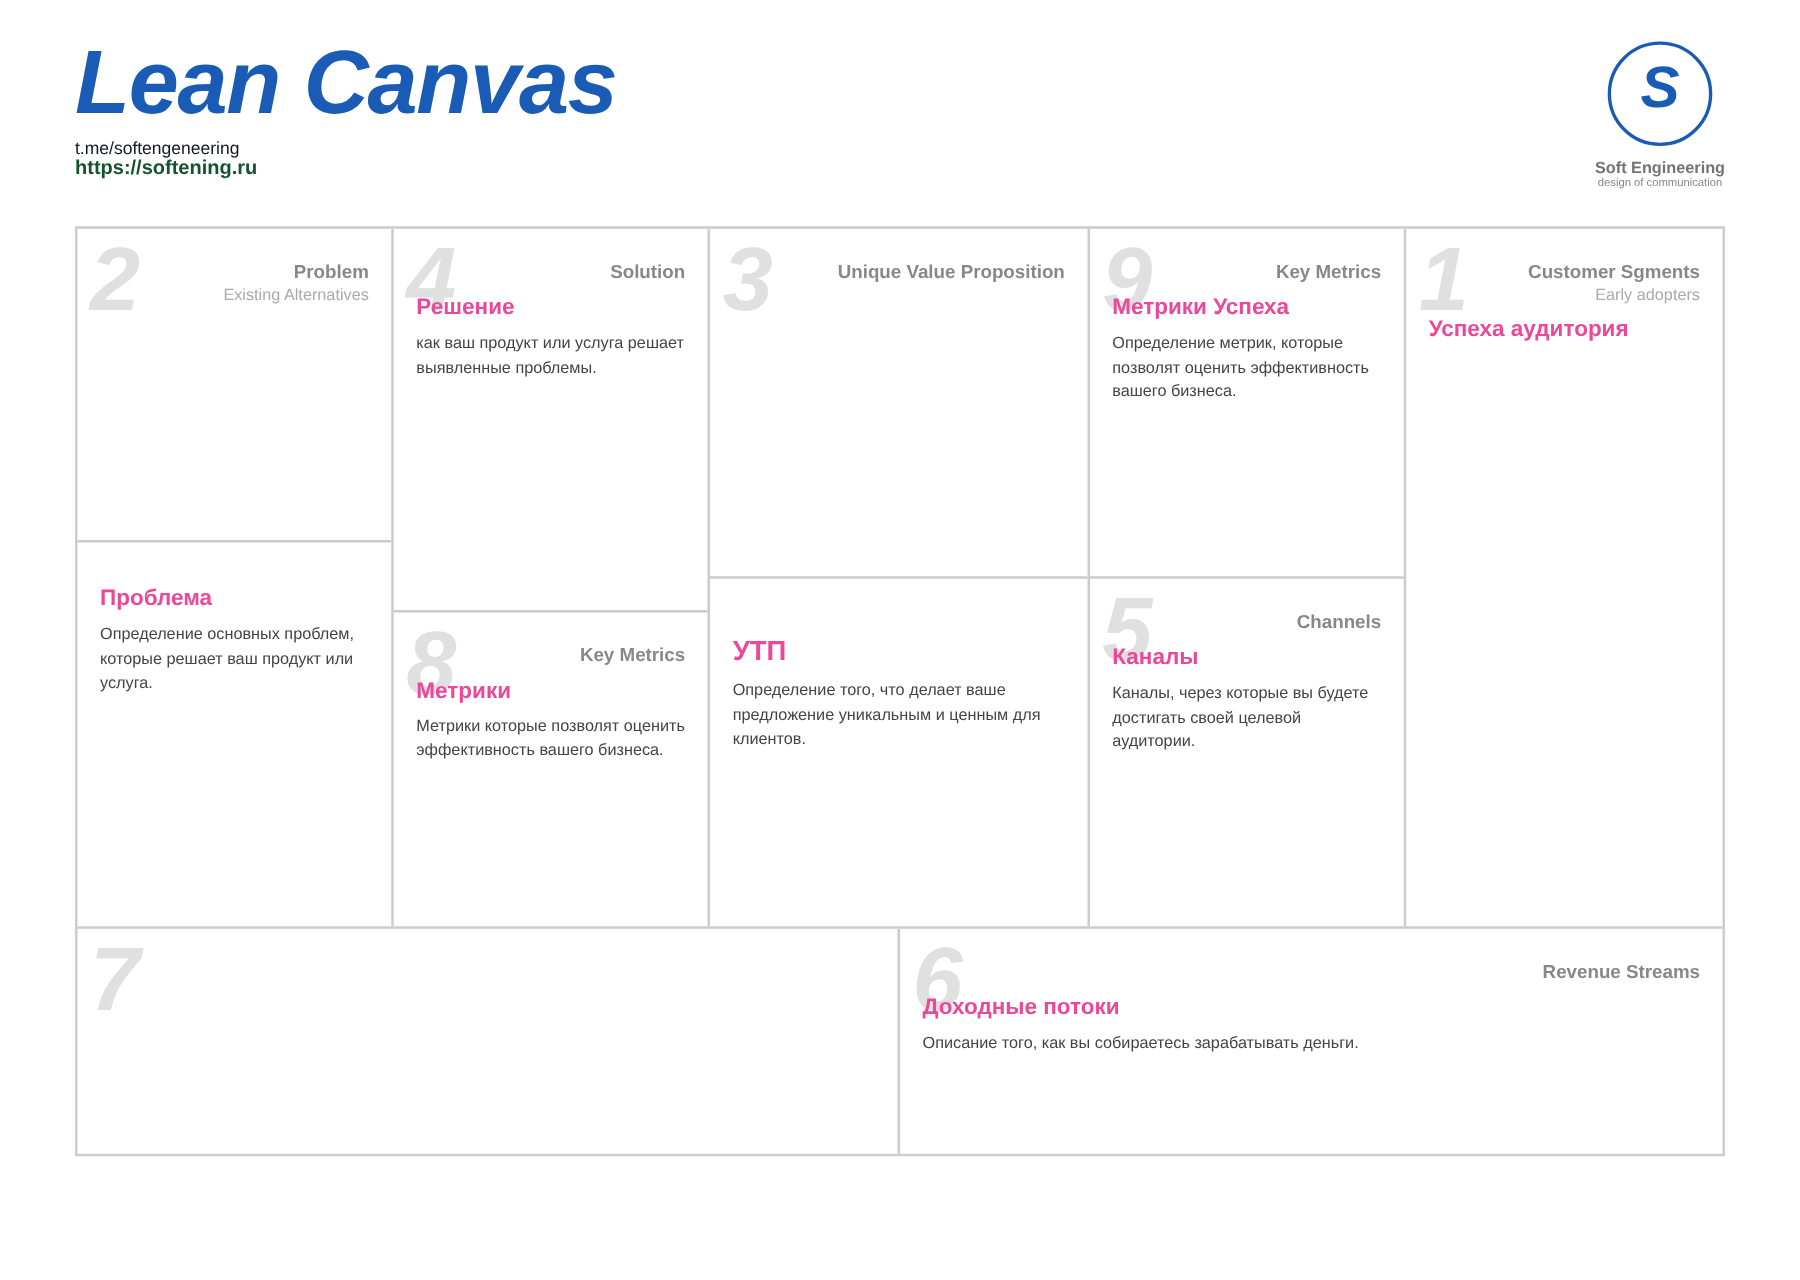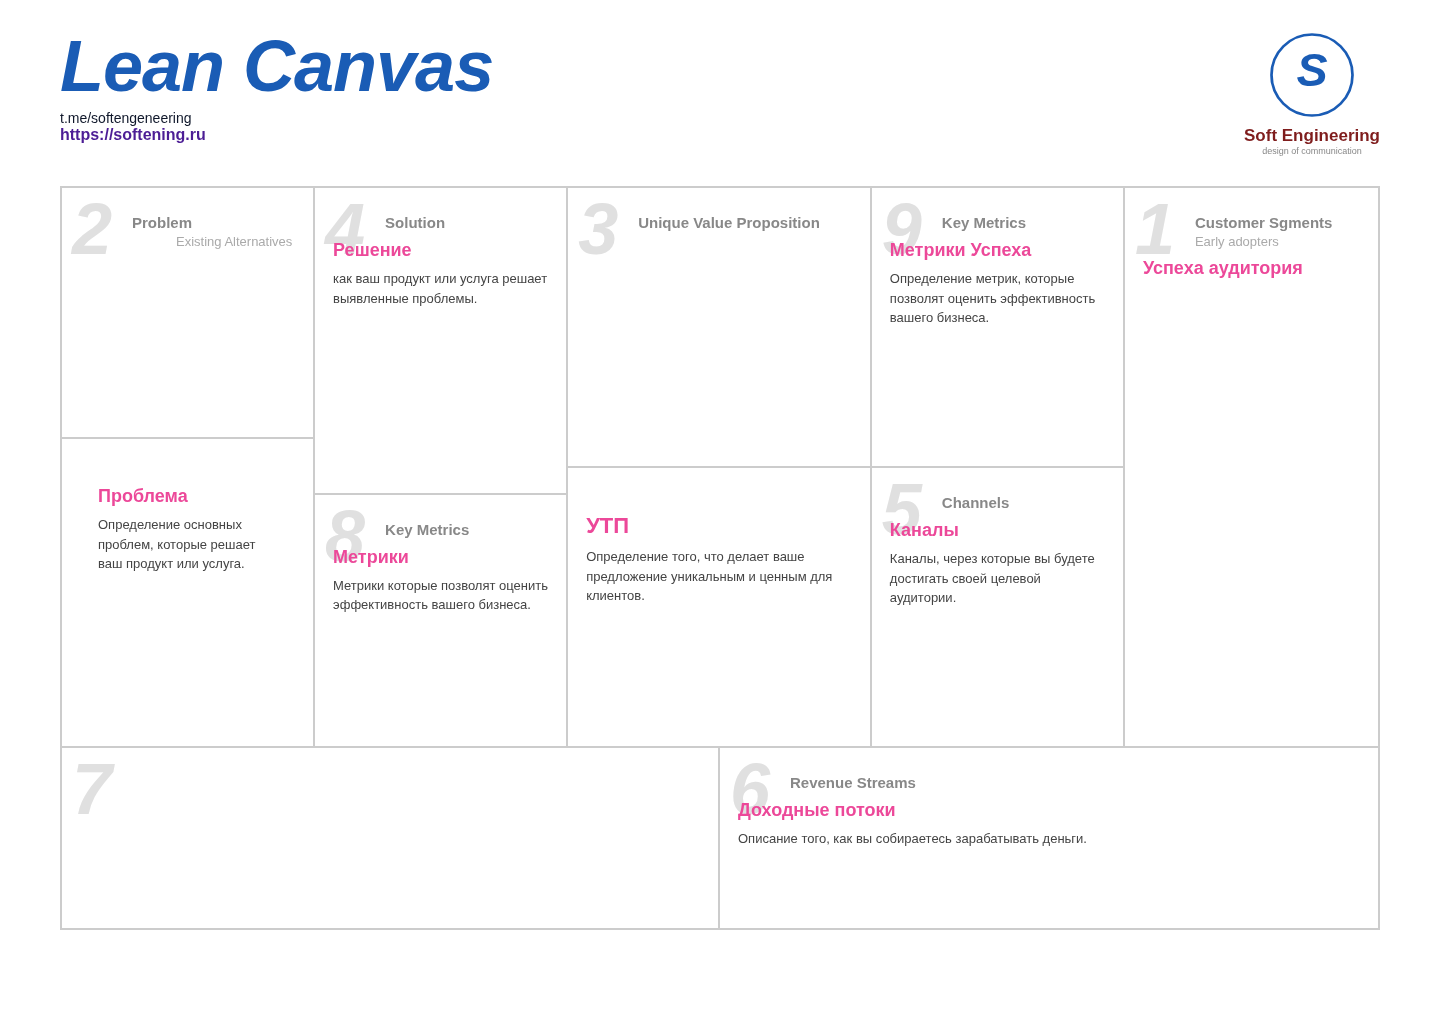--- a/index.html
+++ b/index.html
@@ -33,42 +33,42 @@
       margin-top: 8px;
     }
 
     .subtitle-links .link1 {
       color: #0f172a;
       font-size: 14px;
       display: block;
     }
 
     .subtitle-links .link2 {
-      color: #4c1d95;
+      color: #14532d;
       font-size: 16px;
       font-weight: 700;
       display: block;
     }
 
     .logo-area {
       display: flex;
       flex-direction: column;
       align-items: center;
       justify-content: center;
     }
 
     .logo-circle {
       width: 90px;
       height: 90px;
     }
 
     .logo-text {
-      font-size: 17px;
+      font-size: 13px;
       font-weight: 700;
-      color: #7f1d1d;
+      color: #737373;
       text-align: center;
       margin-top: 6px;
     }
 
     .logo-sub {
       font-size: 9px;
       color: #888;
       text-align: center;
     }
 
@@ -123,20 +123,21 @@
       padding-top: 10px;
     }
 
     .cell-en-title {
       font-size: 15px;
       font-weight: 700;
       color: #888;
       margin-bottom: 6px;
       padding-left: 52px;
       line-height: 1.2;
+      text-align: right;
     }
 
     .cell-ru-title {
       font-size: 18px;
       font-weight: 700;
       color: #ec4899;
       margin-bottom: 8px;
       margin-top: 8px;
     }
 
@@ -194,24 +195,23 @@
     }
 
     .prob-top {
       padding: 16px 18px;
       border-bottom: 2px solid #ccc;
       position: relative;
       flex: 0 0 45%;
     }
 
     .prob-bottom {
-      padding: 16px 36px;
-      flex: 1;
-      position: relative;
-      margin-top: 13px;
+      padding: 16px 18px;
+      flex: 1;
+      position: relative;
     }
 
     
     .sol-cell {
       display: flex;
       flex-direction: column;
       border-right: 2px solid #ccc;
     }
 
     .sol-top {

